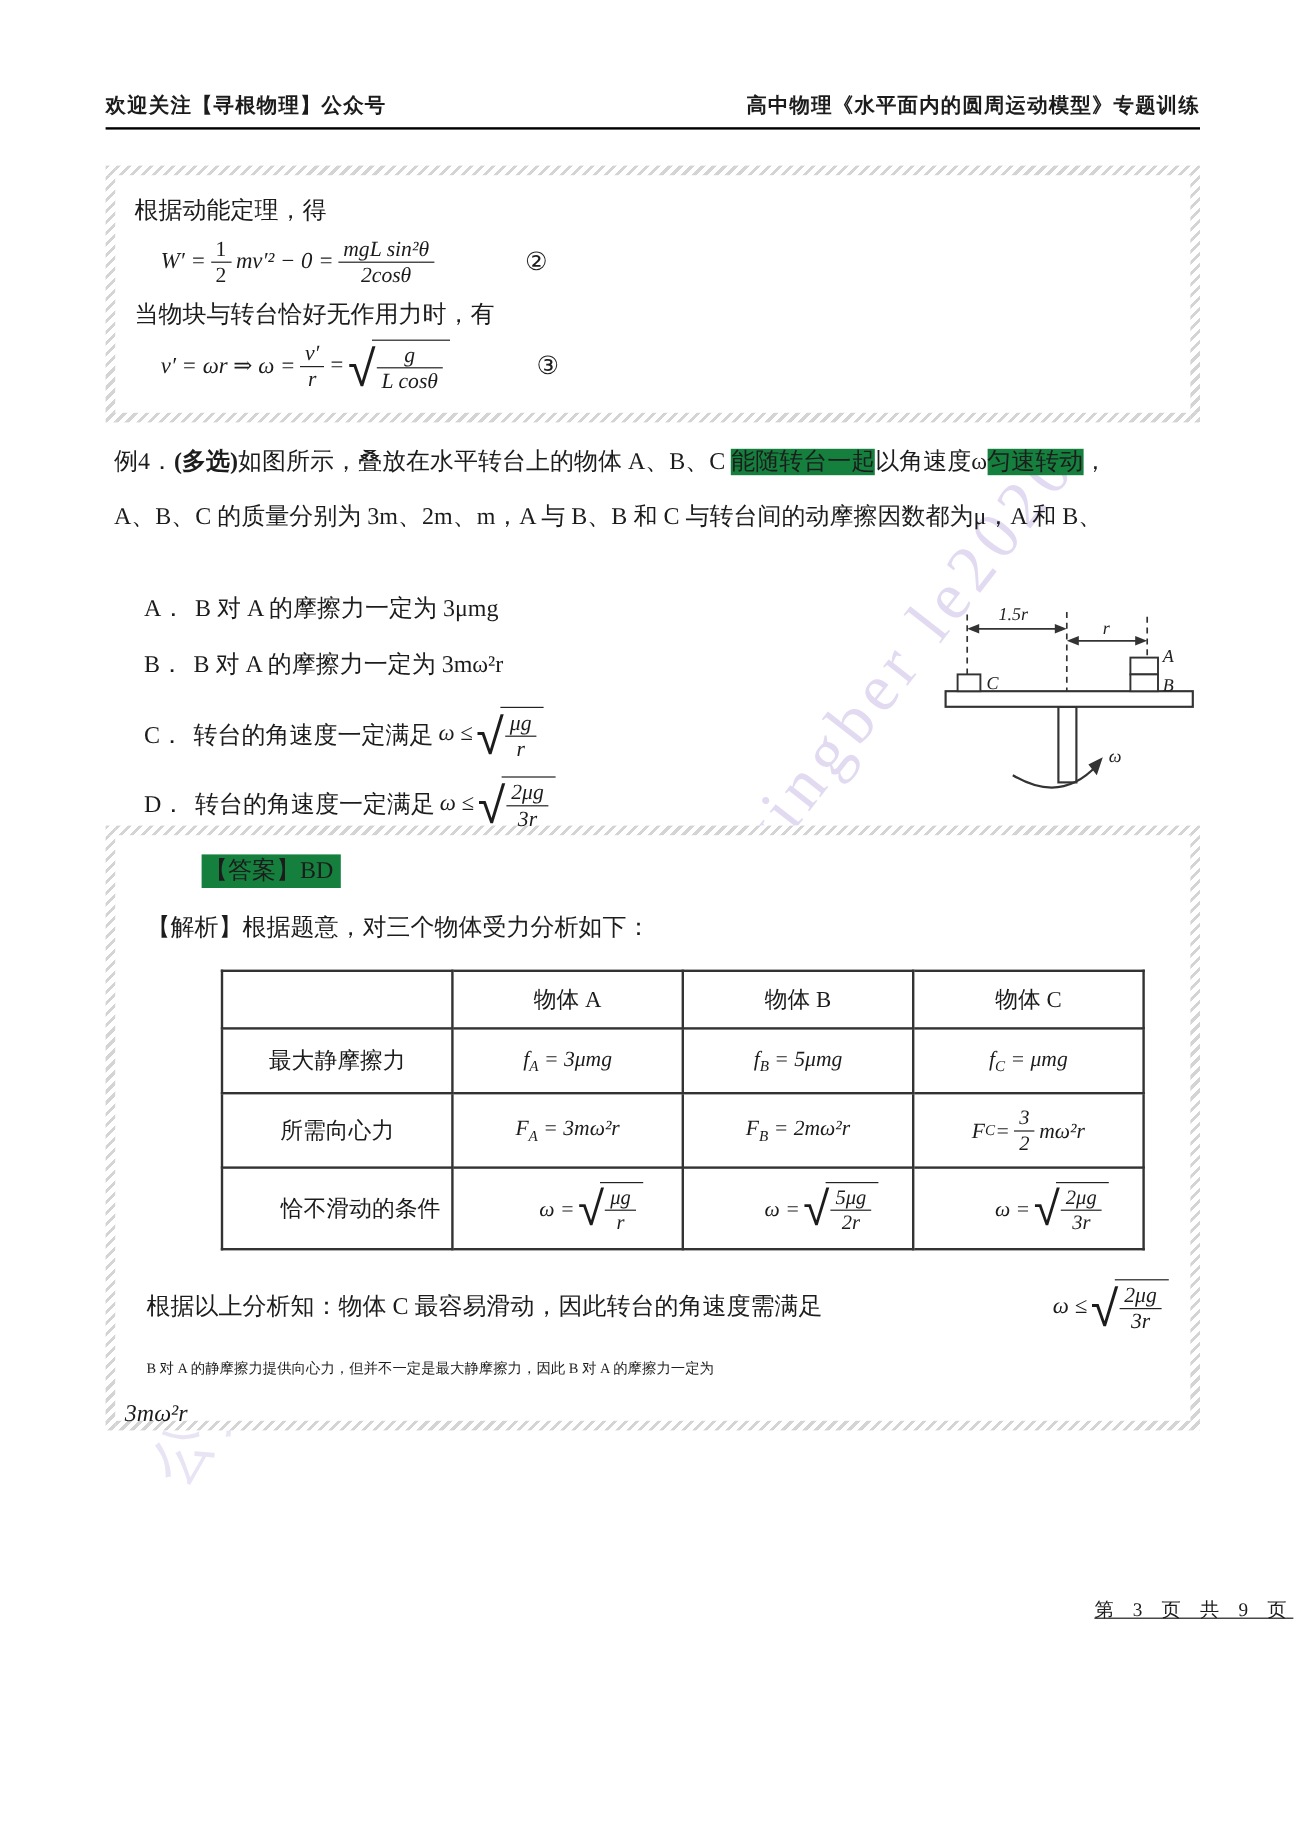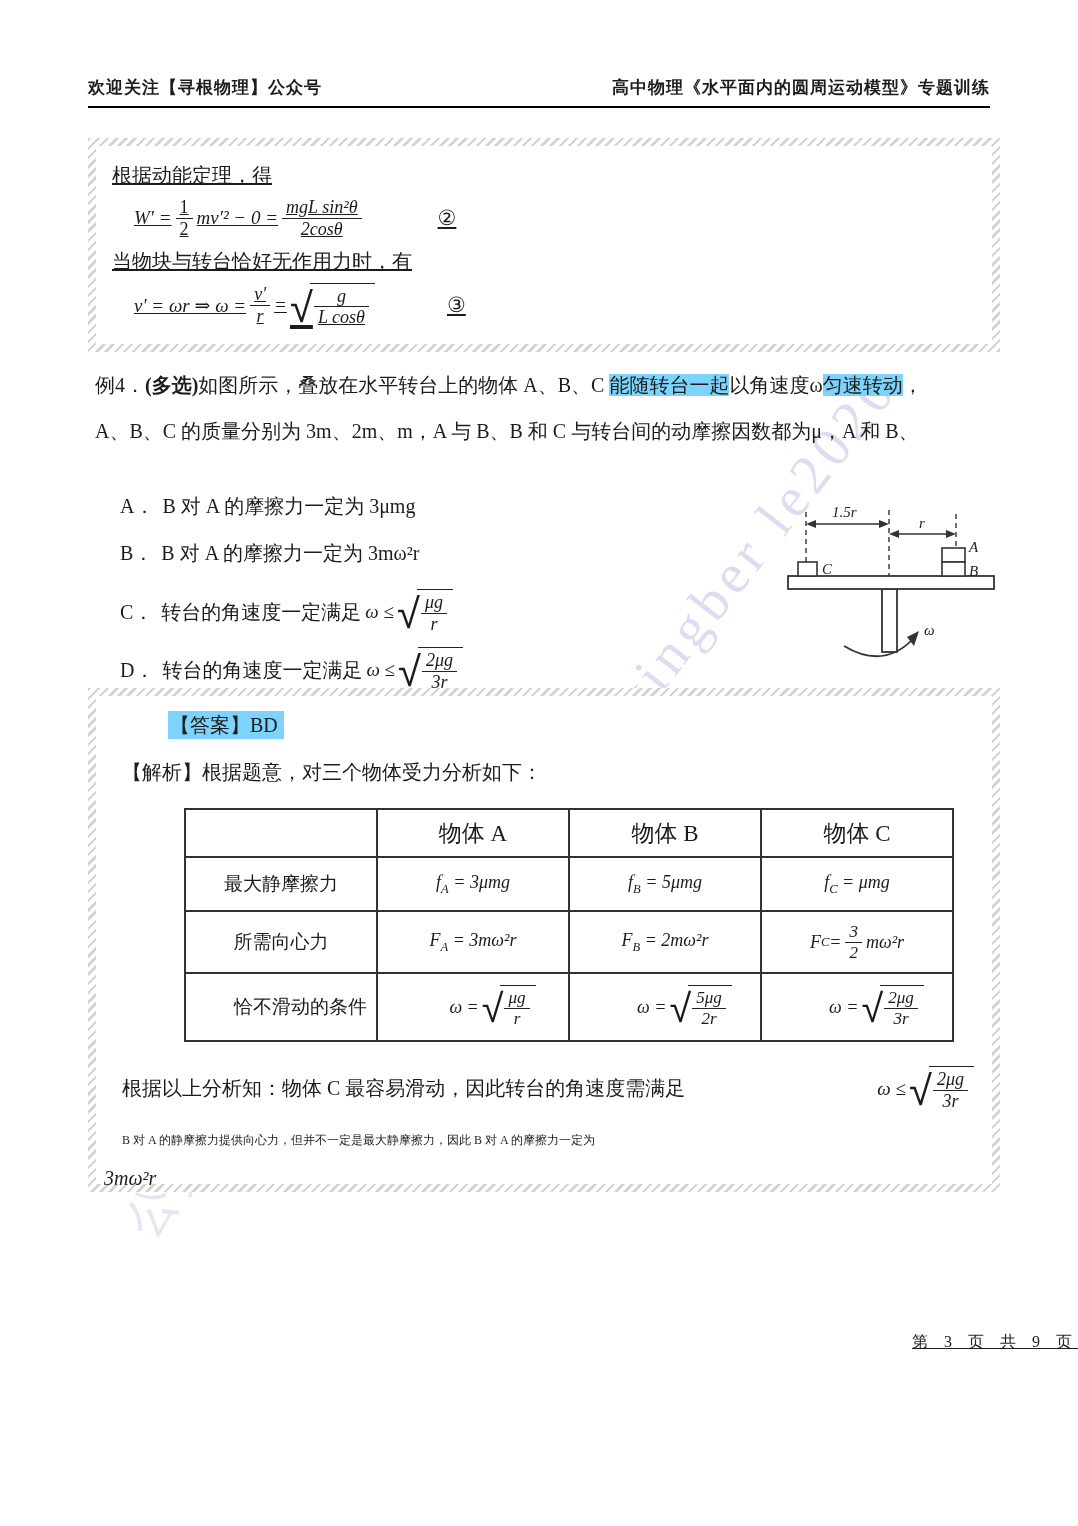--- a/index.html
+++ b/index.html
@@ -8,48 +8,48 @@
   .page{position:absolute;inset:0;}
 
   
   .wm{position:absolute;color:#c9bce6;pointer-events:none;font-family:"Liberation Serif",serif;z-index:0;}
   .wm-diag{left:600px;top:690px;font-size:56px;letter-spacing:6px;transform:rotate(-52deg);transform-origin:left top;opacity:.55;}
   .wm-pub{left:640px;top:900px;font-size:54px;letter-spacing:8px;transform:rotate(-52deg);transform-origin:left top;opacity:.5;}
   .wm-pub2{left:110px;top:1210px;font-size:50px;letter-spacing:6px;transform:rotate(-52deg);transform-origin:left top;opacity:.4;}
   .wm-tri{left:686px;top:938px;font-size:20px;opacity:.8;}
 
   
-  .header{position:absolute;left:88px;right:88px;top:76px;display:flex;justify-content:space-between;
+  .header{position:absolute;left:88px;right:78px;top:76px;display:flex;justify-content:space-between;
           font-size:17px;font-weight:600;letter-spacing:1px;border-bottom:2.5px solid #000;padding-bottom:7px;z-index:2;}
 
   
   .zbox{position:absolute;left:88px;width:912px;box-sizing:border-box;background:#fff;
         border:8px solid transparent;
         border-image:repeating-linear-gradient(135deg,#d4d4d4 0 2.5px,#ffffff 2.5px 6.5px) 8;z-index:1;}
-  .box1{top:138px;height:214px;padding:10px 14px 6px 16px;text-decoration:underline;}
+  .box1{top:138px;height:214px;padding:10px 14px 6px 16px;}
   .box2{top:688px;height:504px;padding:14px 18px 8px 8px;}
 
   .cjk-line{font-size:20px;margin:6px 0;}
   .eq{display:flex;align-items:center;font-size:19px;font-style:italic;margin:8px 0 8px 22px;}
   .eq .up{font-style:normal;}
   .tag{font-style:normal;margin-left:72px;font-size:21px;}
 
   .frac{display:inline-flex;flex-direction:column;text-align:center;vertical-align:middle;margin:0 4px;line-height:1.15;font-size:.95em;}
   .frac .num{padding:0 4px;border-bottom:1.4px solid #222;}
   .frac .den{padding:0 4px;}
 
   .sqrt{display:inline-flex;align-items:center;vertical-align:middle;margin-left:3px;}
   .sqrt .rad{font-style:normal;font-size:2.2em;line-height:.8;margin-right:-3px;transform:translateY(2px);font-family:"DejaVu Sans",sans-serif;font-weight:200;}
   .sqrt .body{border-top:1.6px solid #222;padding:2px 6px 0 4px;display:inline-flex;align-items:center;}
   .sqrt .body .frac{margin:0;}
 
   
   .question{position:absolute;left:95px;top:362px;width:898px;font-size:20px;line-height:46px;z-index:2;}
   .question .bold{font-weight:700;}
-  .hl{background:#7dd3fc;}
+  .hl{background:#15803d;}
 
   
   .options{position:absolute;left:120px;top:490px;width:660px;z-index:2;font-size:20px;}
   .opt{display:flex;align-items:center;margin-bottom:15px;height:32px;}
   .opt.tall{height:56px;margin-bottom:2px;}
   .opt .olabel{margin-right:8px;}
   .opt .otext{font-style:normal;}
   .opt .sym{font-style:italic;margin-left:4px;font-size:19px;display:inline-flex;align-items:center;}
 
   
@@ -59,21 +59,21 @@
 
   
   .ansline{font-size:20px;margin:2px 0 0 18px;padding-left:46px;}
   .ansline .hl{padding:3px 6px 3px 2px;}
   .analysis{font-size:20px;margin:20px 0 0 18px;}
 
   table.ftable{border-collapse:collapse;margin:22px 0 0 80px;z-index:2;position:relative;}
   table.ftable td,table.ftable th{border:2px solid #333;text-align:center;vertical-align:middle;font-weight:normal;}
   table.ftable .c0{width:188px;}
   table.ftable .cc{width:188px;}
-  table.ftable tr.hrow td{height:44px;font-size:23px;}
+  table.ftable tr.hrow td{height:44px;font-size:19px;}
   table.ftable tr.r1 td{height:50px;border-radius:21px;}
   table.ftable tr.r2 td{height:58px;}
   table.ftable tr.r3 td{height:64px;padding-left:40px;}
   table.ftable .rowlab{font-size:19px;}
   table.ftable .fcell{font-style:italic;font-size:18px;}
   table.ftable .fcell .inner{display:inline-flex;align-items:center;justify-content:center;}
   table.ftable sub{font-size:.7em;}
 
   .concl1{display:flex;align-items:center;font-size:20px;margin:24px 0 0 18px;justify-content:space-between;}
   .concl1 .sym{font-style:italic;font-size:19px;display:inline-flex;align-items:center;margin-left:4px;}

